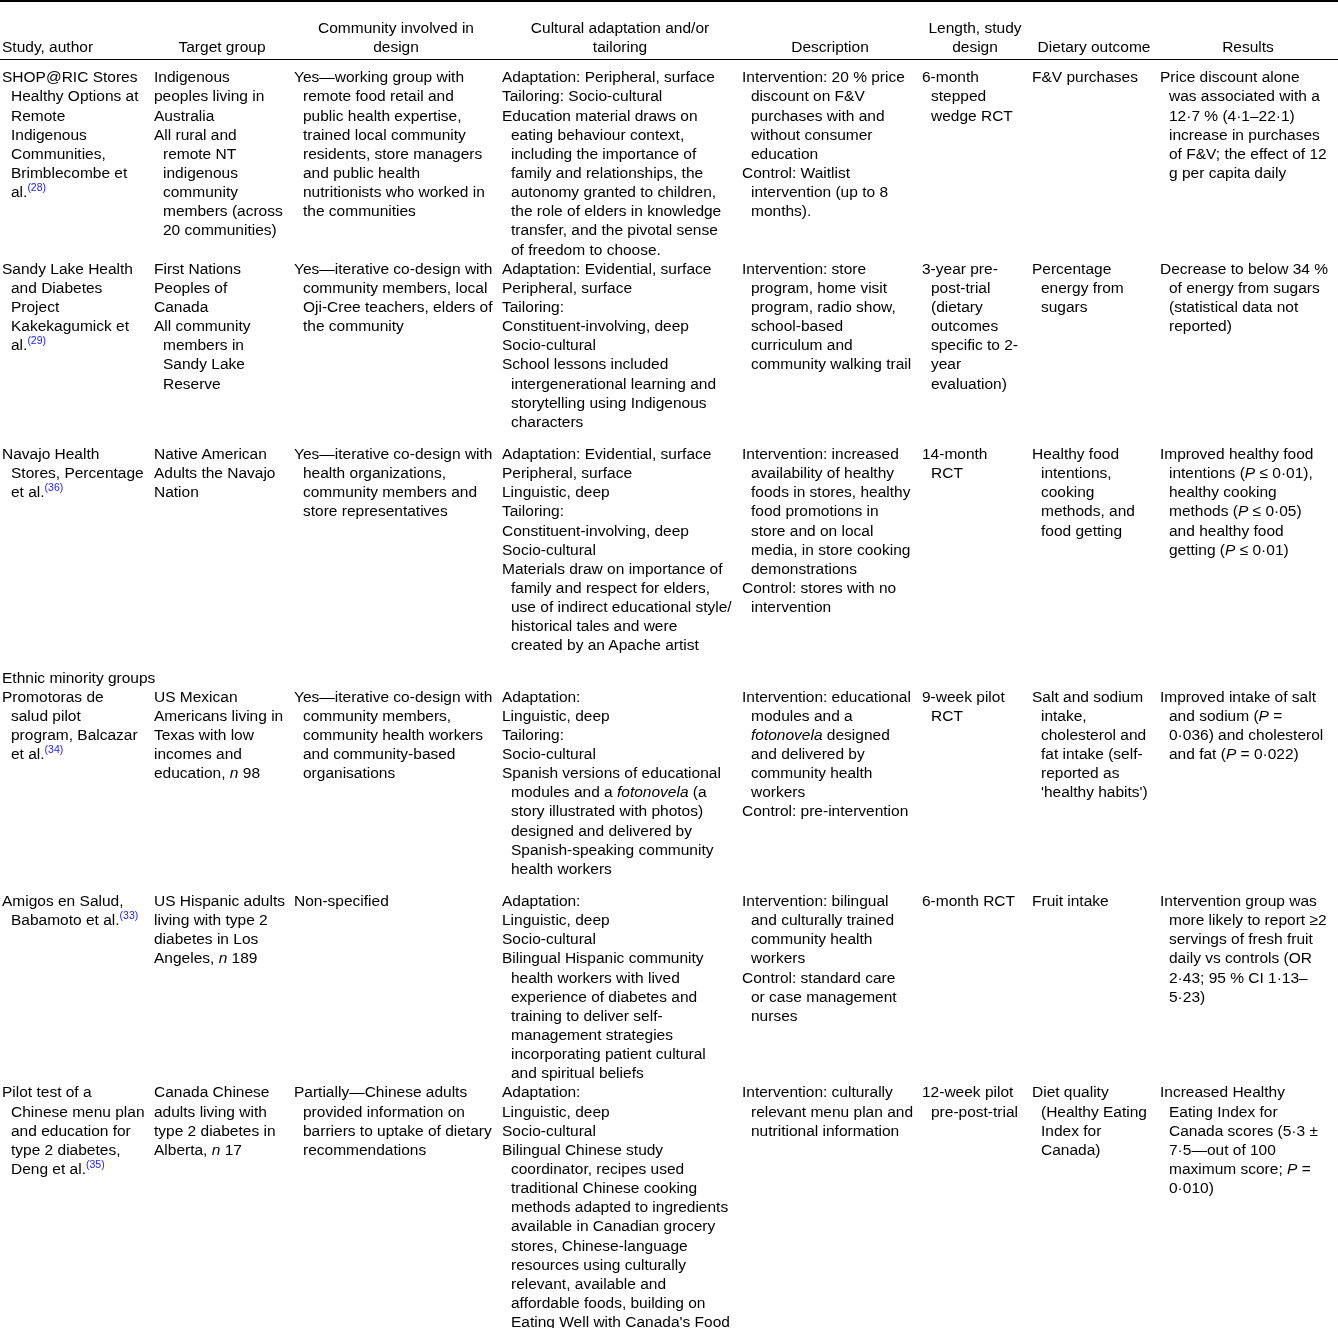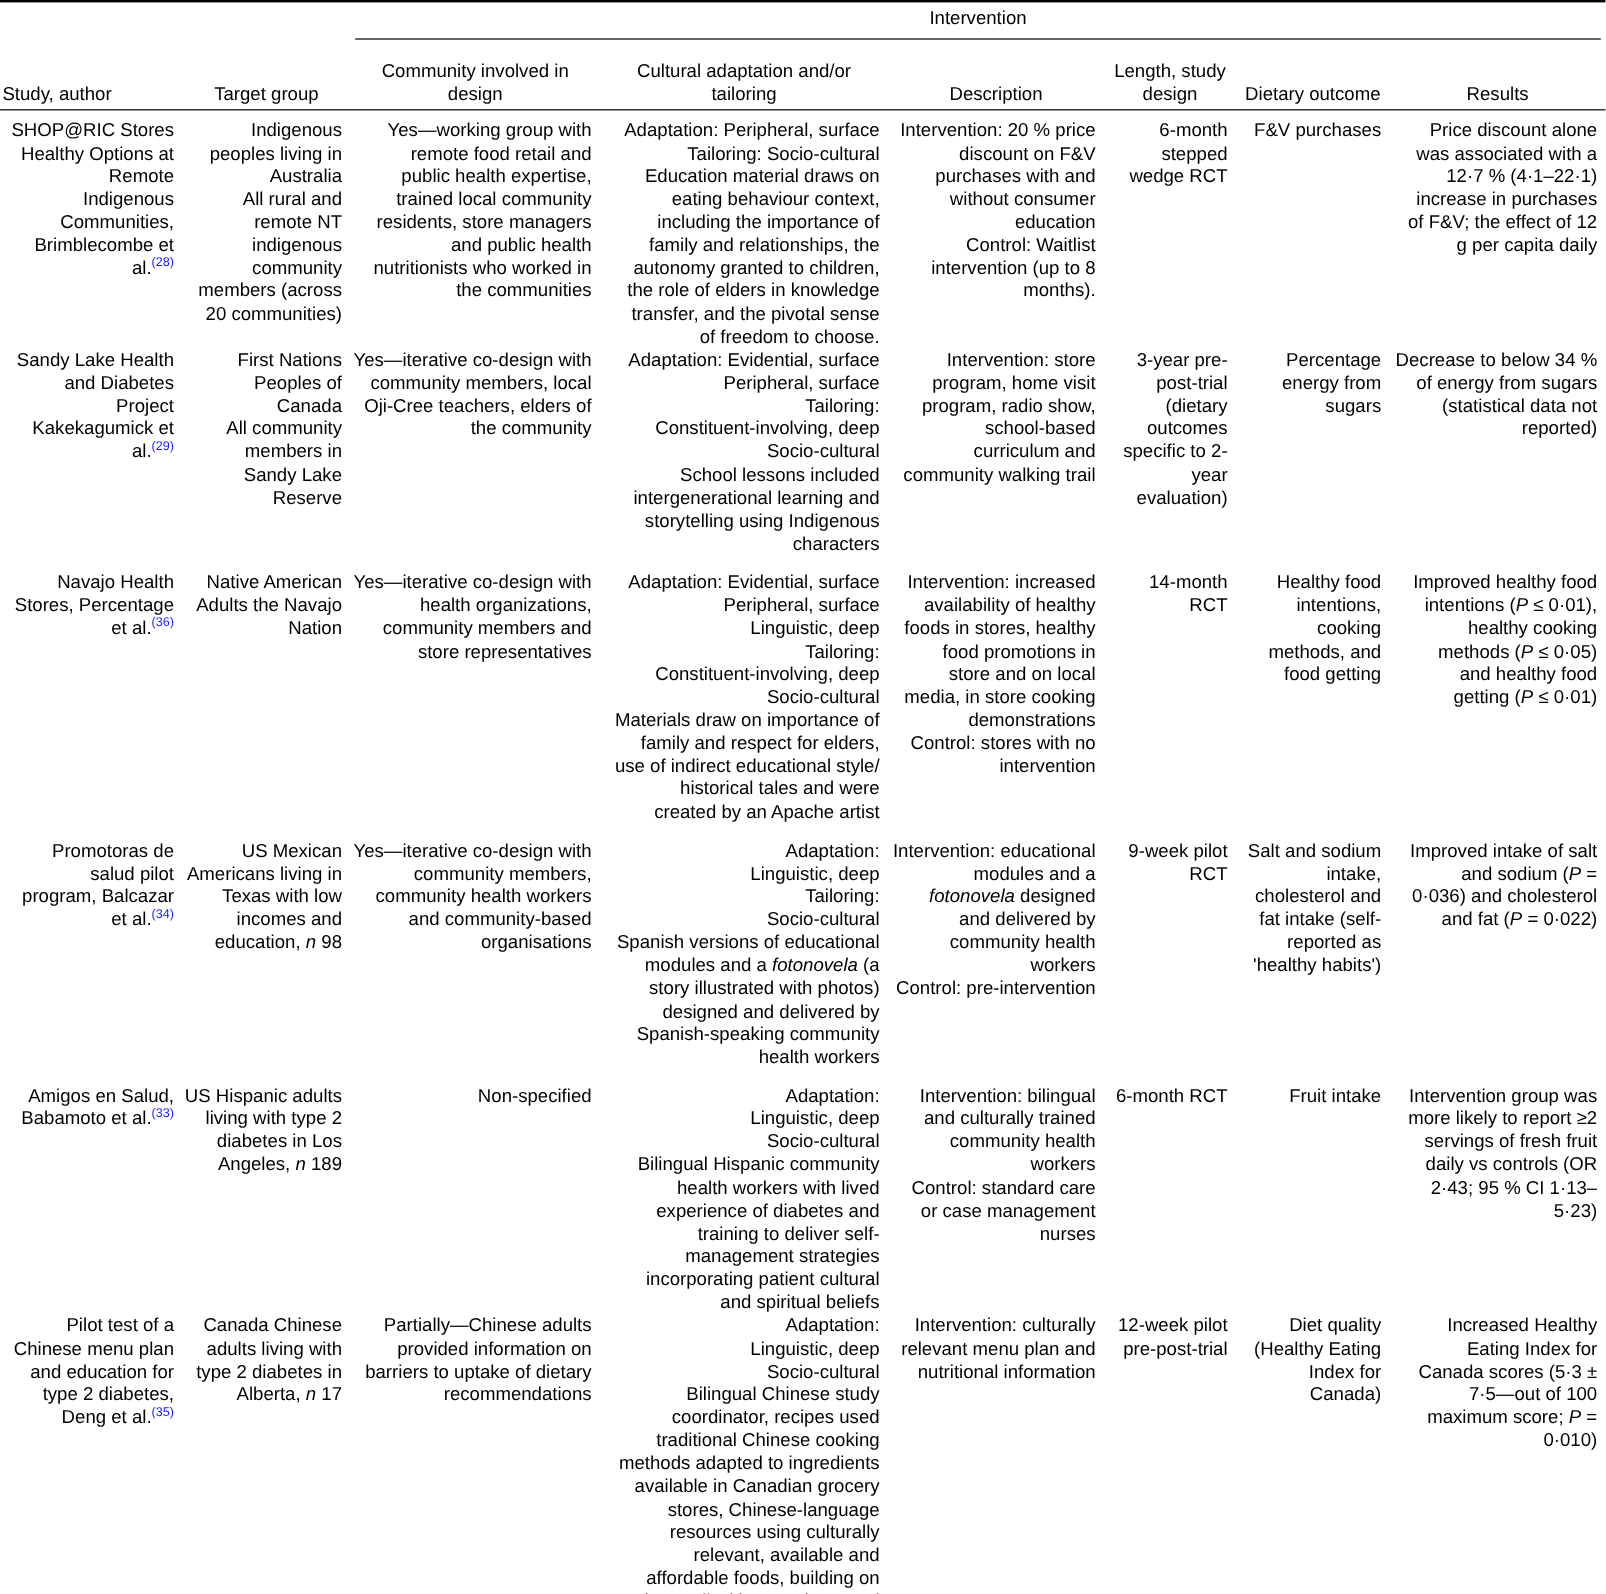--- a/index.html
+++ b/index.html
@@ -56,21 +56,21 @@
   }
   .span-underline {
     border-bottom: 1.2px solid #000;
     height: 3px;
     margin: 0 3px 0 3px;
   }
   
   td.cell {
     vertical-align: top;
     padding: 0 7px 0 2px;
-    text-align: right;
+    text-align: left;
   }
   td.cell p {
     margin: 0;
     padding: 0;
     text-indent: -9px;
     padding-left: 9px;
   }
   td.cell p.noind {
     text-indent: 0;
     padding-left: 0;
@@ -107,27 +107,20 @@
       <col style="width:180px">
     </colgroup>
 
     <tbody>
         <tr class="rulerow">
       <td colspan="8">
             <div class="rule-top"></div>
           </td>
     </tr>
 
-    <tr>
-      <td colspan="2"></td>
-      <td colspan="6">
-        <div class="span-head">Intervention</div>
-        <div class="span-underline"></div>
-      </td>
-    </tr>
 
     <tr>
       <td class="hcell-left">Study, author</td>
       <td class="hcell">Target group</td>
       <td class="hcell">Community involved in design</td>
       <td class="hcell">Cultural adaptation and/or tailoring</td>
       <td class="hcell">Description</td>
       <td class="hcell">Length, study design</td>
       <td class="hcell">Dietary outcome</td>
       <td class="hcell">Results</td>
@@ -243,20 +236,23 @@
       </td>
       <td class="cell">
         <p>Improved healthy food intentions (<i>P</i> ≤ 0·01), healthy cooking methods (<i>P</i> ≤ 0·05) and healthy food getting (<i>P</i> ≤ 0·01)</p>
       </td>
     </tr>
 
     <tr class="spacer-row">
           <td colspan="8"></td>
         </tr>
 
+    <tr>
+      <td class="grouphead" colspan="8">Ethnic minority groups</td>
+    </tr>
 
     <tr>
       <td class="cell">
         <p><span>Promotoras de salud pilot program, Balcazar et al.</span><sup class="ref">(34)</sup></p>
       </td>
       <td class="cell">
         <p class="noind">US Mexican Americans living in Texas with low incomes and education, <i>n</i> 98</p>
       </td>
       <td class="cell">
         <p>Yes—iterative co-design with community members, community health workers and community-based organisations</p>

